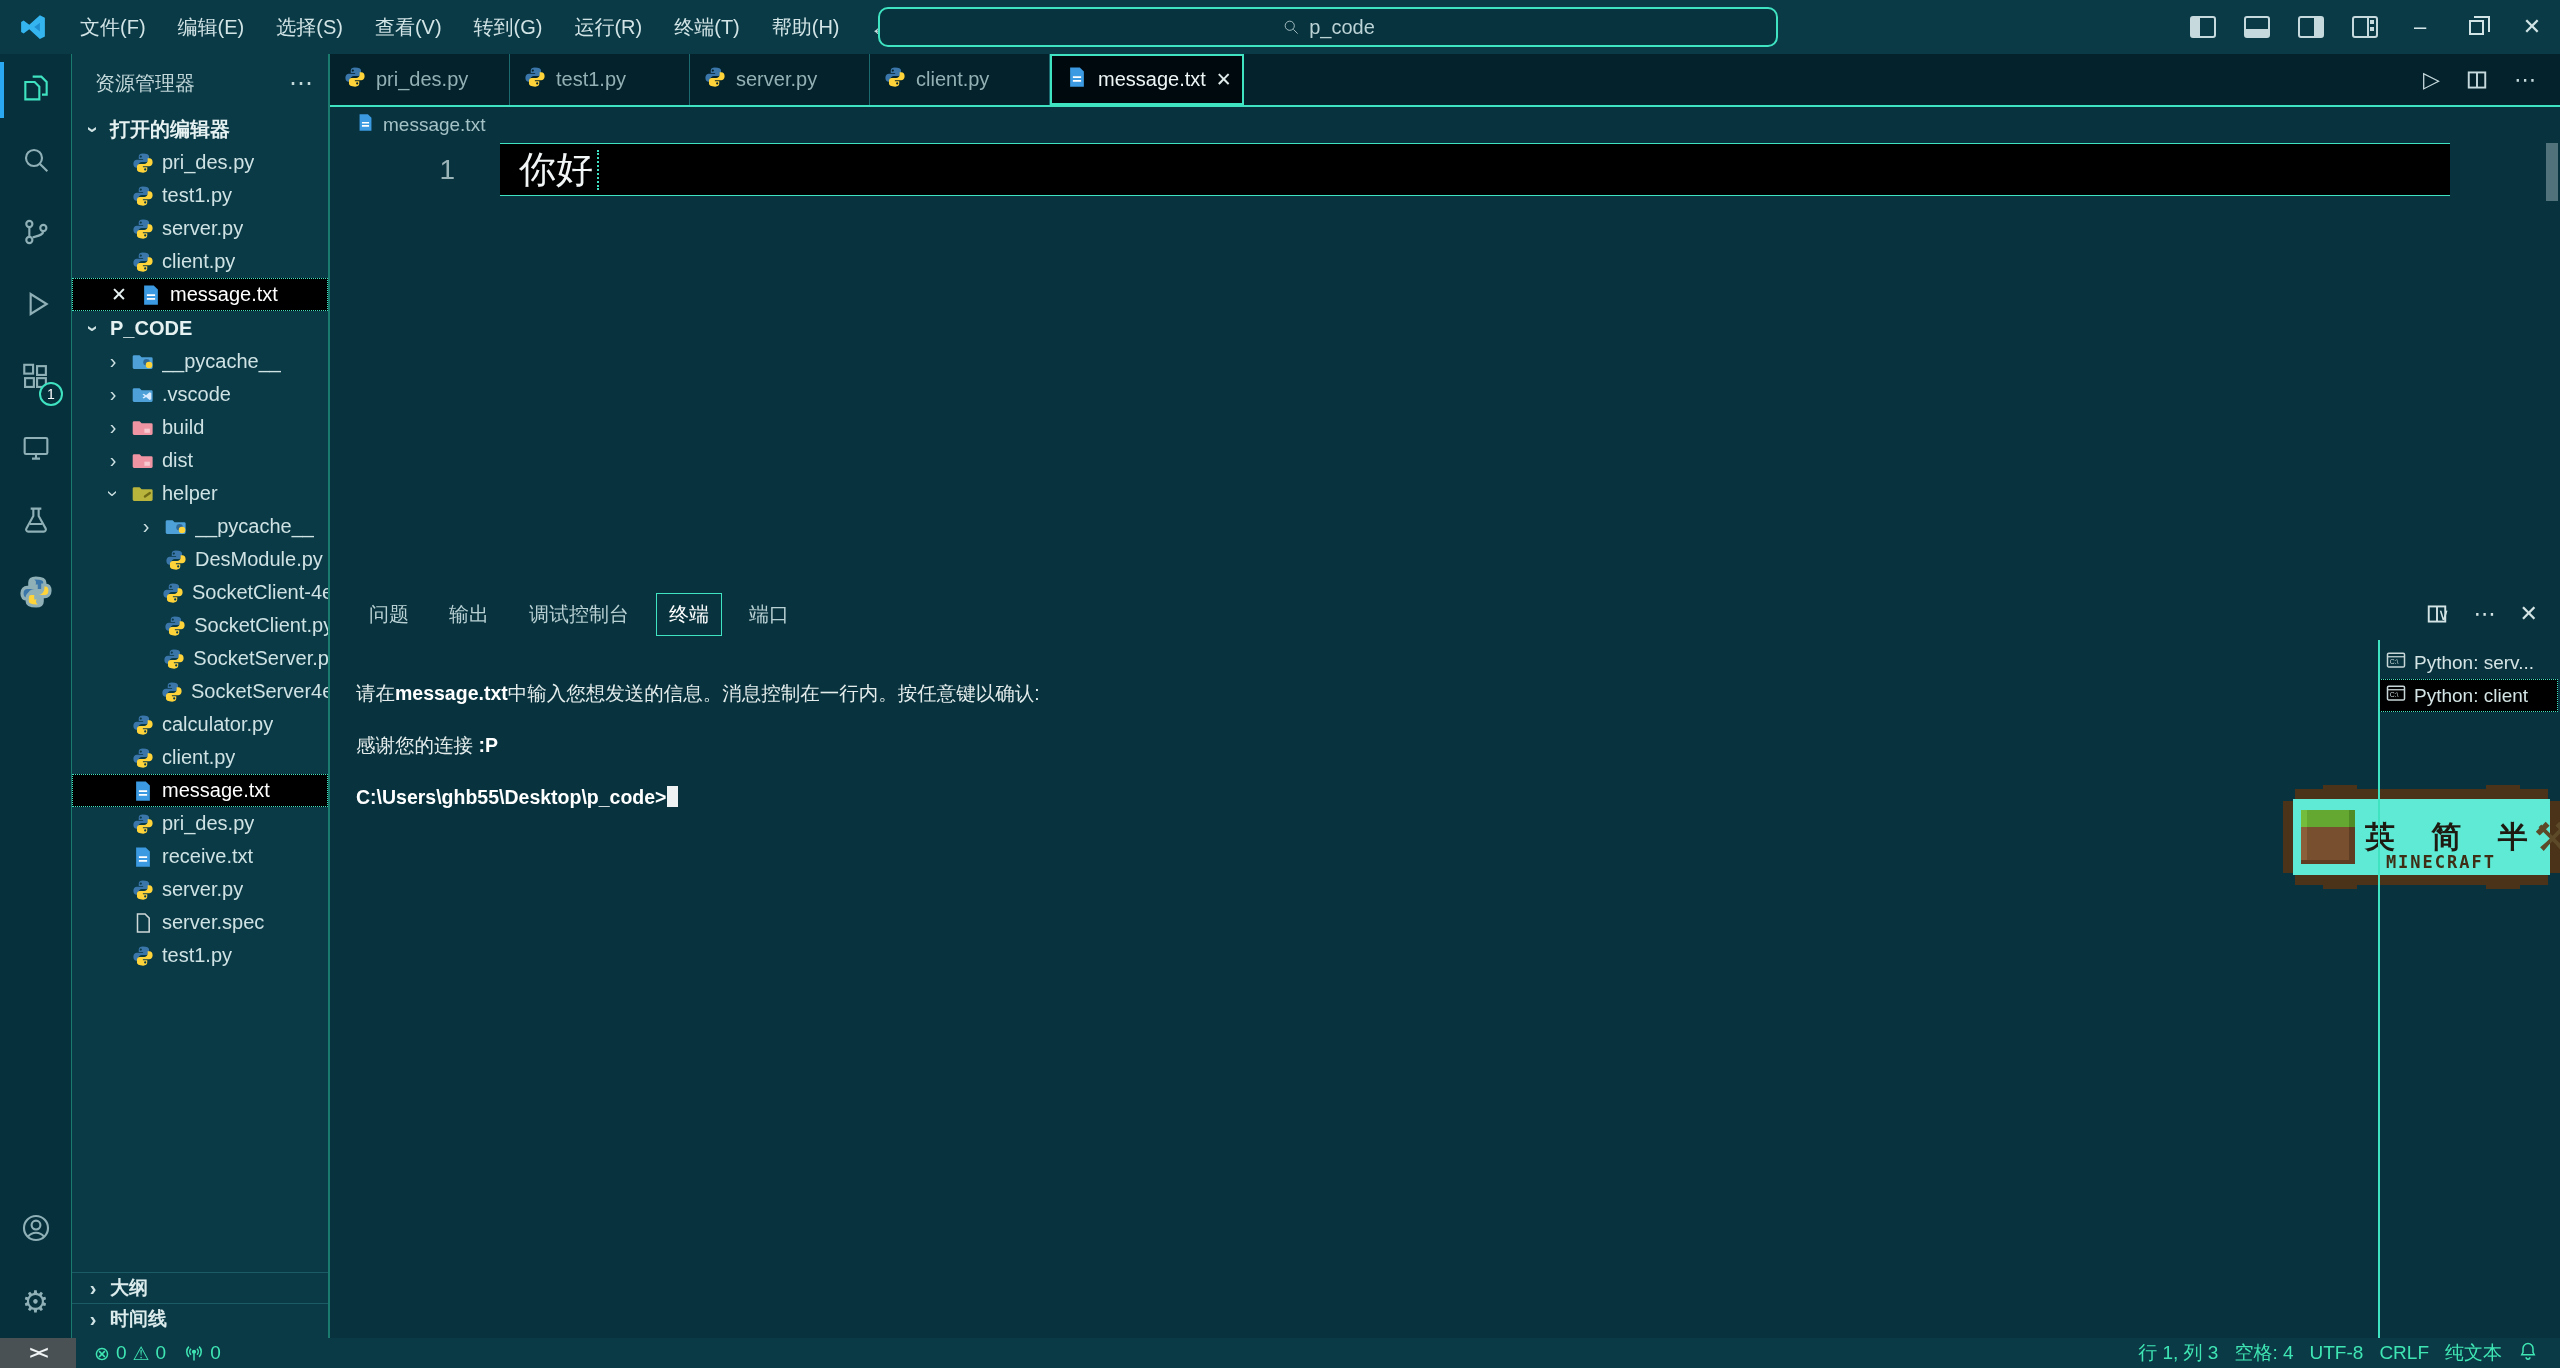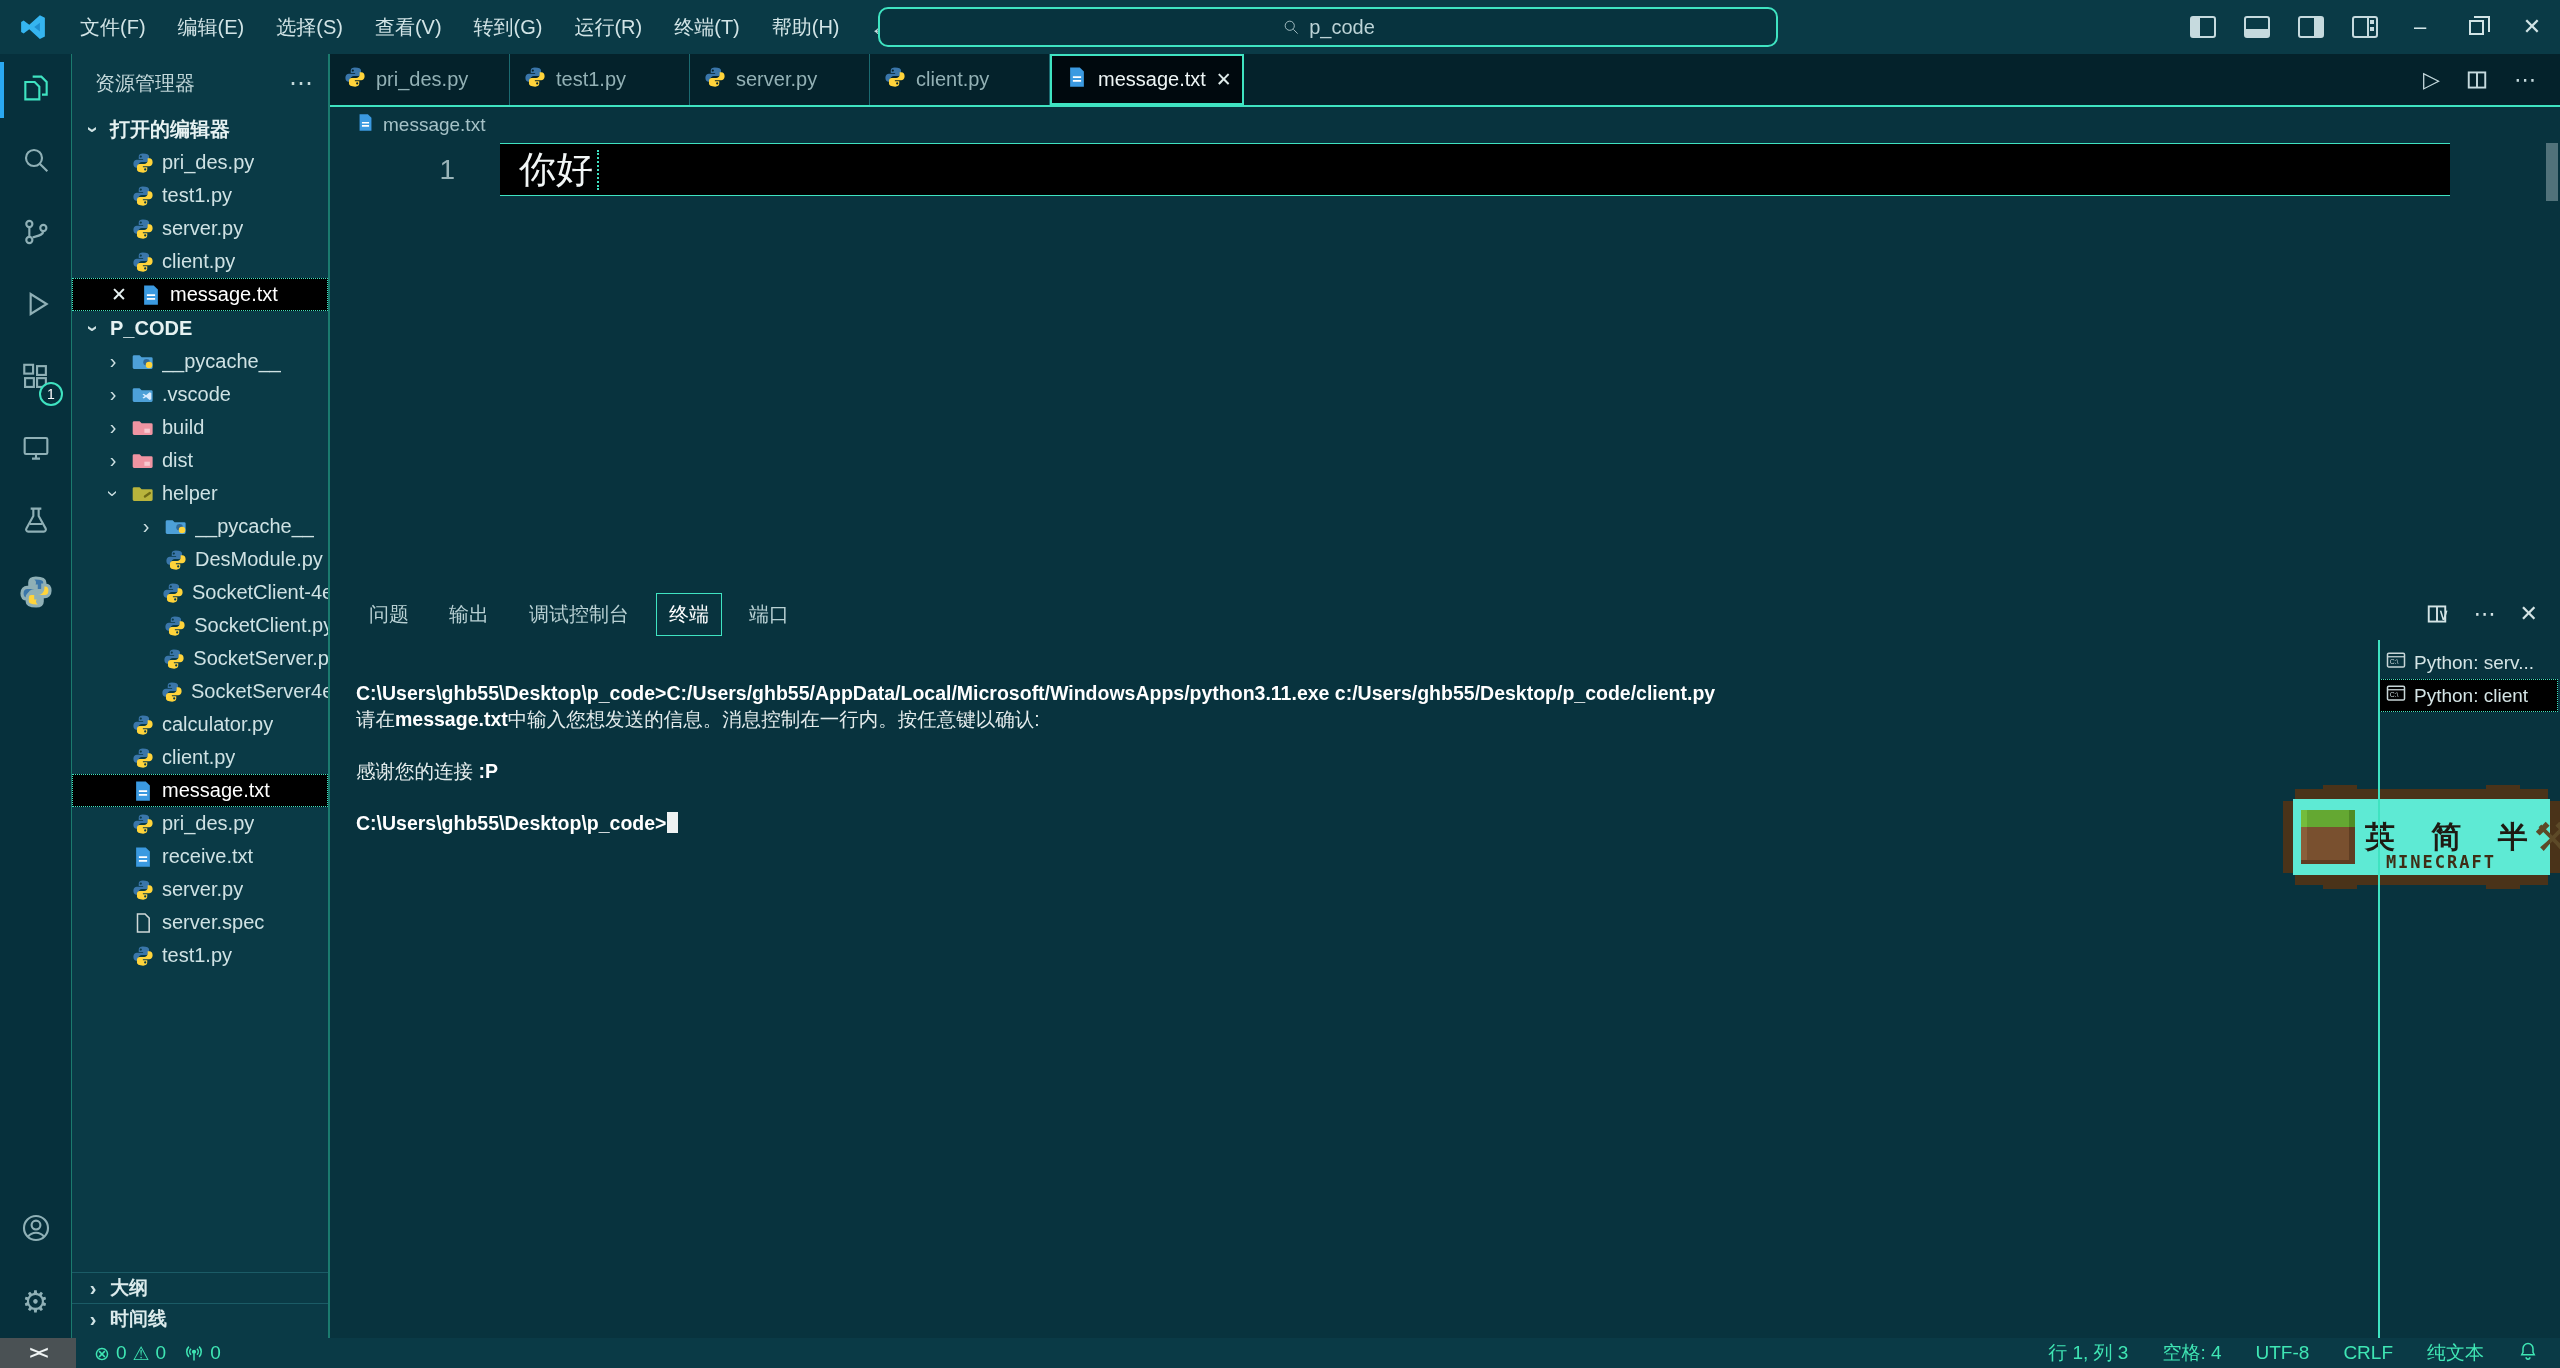--- a/index.html
+++ b/index.html
@@ -117,21 +117,21 @@
   #ime-chars{font-size:30px;font-weight:bold;color:#1e1a12;letter-spacing:14px;white-space:nowrap;}
   #pickaxes{font-size:40px;color:#5d4a28;margin-left:-8px;line-height:1;}
   #mc-label{position:absolute;right:64px;bottom:13px;font-size:17px;font-weight:bold;letter-spacing:2px;color:#3f2d15;font-family:"DejaVu Sans Mono","Liberation Mono",monospace;}
 
   
   #statusbar{height:30px;background:var(--bg);display:flex;align-items:center;color:var(--green);font-size:19px;flex:0 0 auto;}
   #remote-ind{width:76px;height:30px;background:#4a5154;color:#f0f4f4;display:flex;align-items:center;justify-content:center;font-weight:bold;letter-spacing:-2px;font-size:18px;}
   .sb-group{display:flex;align-items:center;gap:6px;margin-left:18px;}
   .sb-group svg{width:20px;height:20px;stroke:var(--green);fill:none;stroke-width:1.2;}
   .sb-glyph{font-size:19px;}
-  #sb-right{margin-left:auto;display:flex;align-items:center;gap:34px;padding-right:22px;}
+  #sb-right{margin-left:auto;display:flex;align-items:center;gap:16px;padding-right:22px;}
   #sb-right .item{white-space:nowrap;}
   #bell svg{width:20px;height:20px;stroke:var(--green);fill:none;stroke-width:1.2;}
 </style>
 </head>
 <body>
 
 <div id="app">
 
   <div id="titlebar">
     <svg id="logo" viewBox="0 0 24 24">
@@ -608,21 +608,20 @@
                   <path d="M8 2.5v11"></path>
                 </svg>
               <span class="chev">∨</span>
             </span>
             <span>⋯</span>
             <span>✕</span>
           </div>
         </div>
         <div id="panel-body">
           <div id="terminal">
-              <div class="tline"><span class="b">C:\Users\ghb55\Desktop\p_code&gt;</span><span class="b">C:/Users/ghb55/AppData/Local/Microsoft/WindowsApps/python3.11.exe c:/Users/ghb55/Desktop/p_code/client.py</span></div>
               <div class="tline"><span>请在</span><span class="b">message.txt</span><span>中输入您想发送的信息。消息控制在一行内。按任意键以确认:</span></div>
               <div class="tline">&nbsp;</div>
               <div class="tline"><span>感谢您的连接 </span><span class="b">:P</span></div>
               <div class="tline">&nbsp;</div>
               <div class="tline"><span class="b">C:\Users\ghb55\Desktop\p_code&gt;</span><span id="cursor-block"></span></div>
             </div>
           <div id="term-list-wrap">
             <div id="term-sep"></div>
             <div id="term-list">
                 <div class="tl-item">

